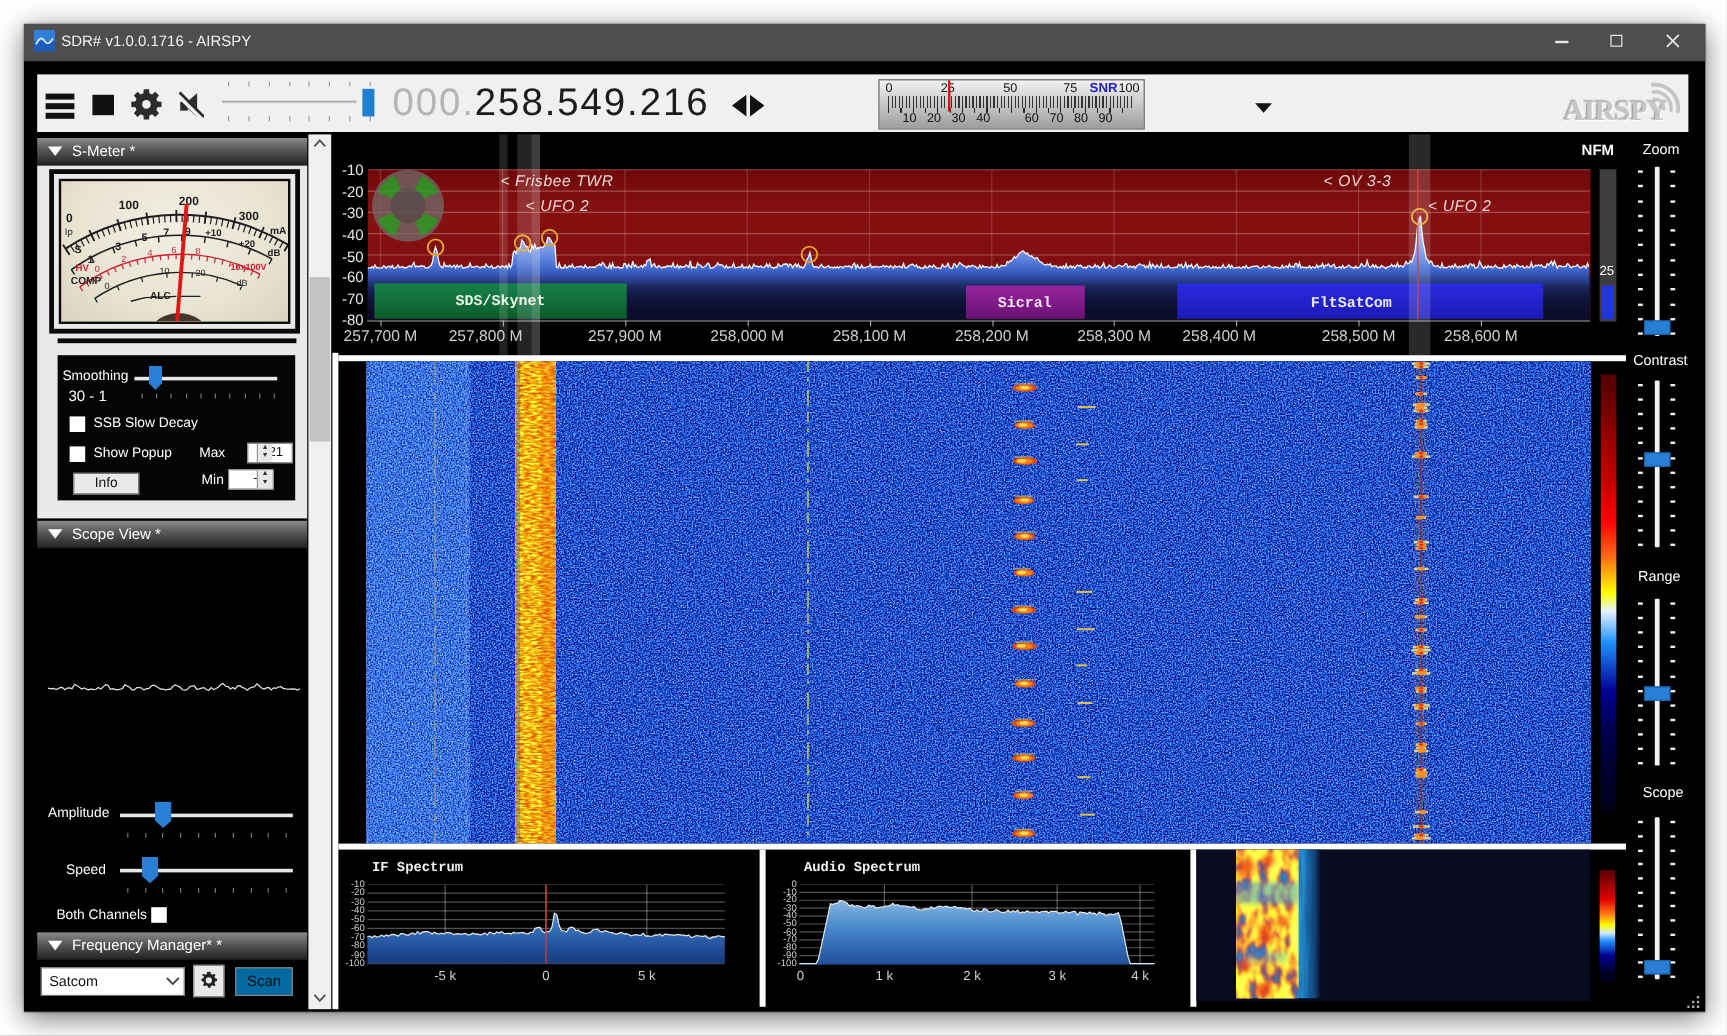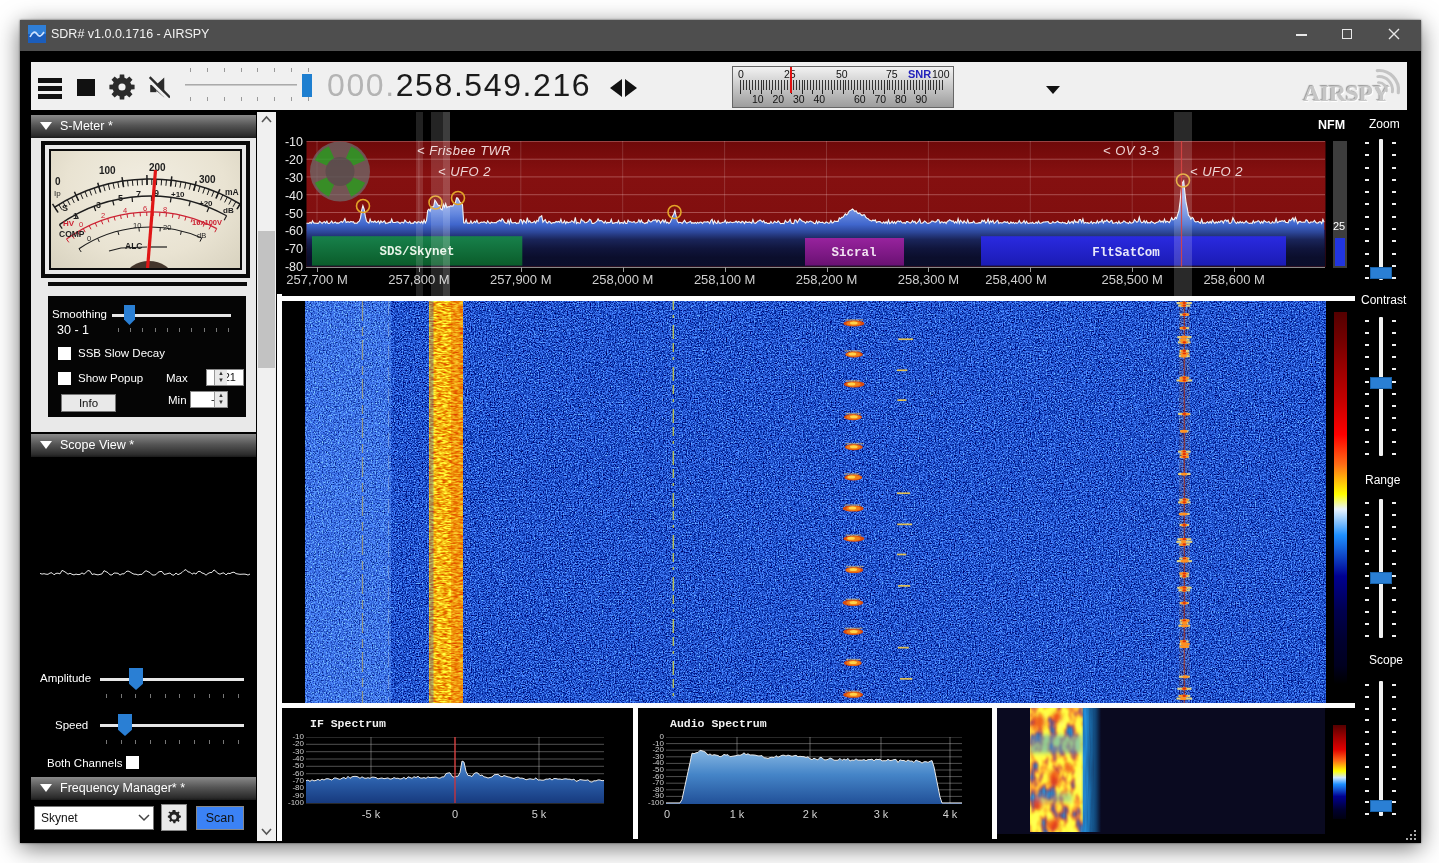--- a/index.html
+++ b/index.html
@@ -292,30 +292,30 @@
 <div style="position:absolute;left:150.0px;top:740px;width:1px;height:4px;background:#777"></div>
 <div style="position:absolute;left:164.7px;top:740px;width:1px;height:4px;background:#777"></div>
 <div style="position:absolute;left:179.3px;top:740px;width:1px;height:4px;background:#777"></div>
 <div style="position:absolute;left:194.0px;top:740px;width:1px;height:4px;background:#777"></div>
 <div style="position:absolute;left:208.7px;top:740px;width:1px;height:4px;background:#777"></div>
 <div style="position:absolute;left:223.3px;top:740px;width:1px;height:4px;background:#777"></div>
 <div style="position:absolute;left:238.0px;top:740px;width:1px;height:4px;background:#777"></div>
 <div class="wlbl" style="left:47px;top:757px">Both Channels</div>
 <div class="cb" style="left:126px;top:756px"></div>
 <div class="hdr" style="top:777px"><span>Frequency Manager* *</span></div>
-<div class="abs" style="left:34px;top:806px;width:120px;height:24px;background:#fff;border:1px solid #777;color:#111;font-size:12px;line-height:22px;padding-left:6px">Skynet</div>
+<div class="abs" style="left:34px;top:806px;width:120px;height:24px;background:#fff;border:1px solid #777;color:#111;font-size:12px;line-height:22px;padding-left:6px">Satcom</div>
 <svg class="abs" style="left:138px;top:814px" width="12" height="8">
     <path d="M1 1 L6 6 L11 1" stroke="#444" stroke-width="1.5" fill="none"></path>
   </svg>
 <div class="abs" style="left:161px;top:804px;width:26px;height:27px;background:#e9e9e9;border:1px solid #888"></div>
 <svg class="abs" style="left:165px;top:808px" width="18" height="18" viewBox="0 0 24 24">
     <path fill="#222" d="M12 2.5l1.8.3.5 2.1 1.9.8 1.8-1.2 1.5 1.5-1.2 1.8.8 1.9 2.1.5v2.6l-2.1.5-.8 1.9 1.2 1.8-1.5 1.5-1.8-1.2-1.9.8-.5 2.1h-2.6l-.5-2.1-1.9-.8-1.8 1.2-1.5-1.5 1.2-1.8-.8-1.9-2.1-.5v-2.6l2.1-.5.8-1.9L4.5 6l1.5-1.5 1.8 1.2 1.9-.8.5-2.1z"></path>
     <circle cx="12" cy="12" r="3.4" fill="#e9e9e9"></circle>
   </svg>
-<div class="abs" style="left:196px;top:806px;width:48px;height:24px;background:#3b82f6;border:1px solid #888;color:#111;font-size:12.5px;text-align:center;line-height:22px">Scan</div>
+<div class="abs" style="left:196px;top:806px;width:48px;height:24px;background:#0369a1;border:1px solid #888;color:#111;font-size:12.5px;text-align:center;line-height:22px">Scan</div>
 
 <div class="abs" style="left:257px;top:112px;width:19px;height:729px;background:#f0f0f0"></div>
 <svg class="abs" style="left:260px;top:115px" width="13" height="10">
     <path d="M2 7 L6.5 2 L11 7" stroke="#555" stroke-width="1.6" fill="none"></path>
   </svg>
 <svg class="abs" style="left:260px;top:826px" width="13" height="10">
     <path d="M2 3 L6.5 8 L11 3" stroke="#555" stroke-width="1.6" fill="none"></path>
   </svg>
 <div class="abs" style="left:258px;top:231px;width:17px;height:137px;background:#c2c2c2"></div>
 <div class="abs" style="left:277px;top:294px;width:5px;height:547px;background:#fdfdfd"></div>
@@ -403,21 +403,21 @@
   <line x1="1181.5" y1="141.5" x2="1181.5" y2="267" stroke="#d02020" stroke-width="1.2" opacity="0.9"></line>
   <circle cx="363" cy="206.5" r="6.5" fill="none" stroke="#e2a428" stroke-width="1.6"></circle>
     <circle cx="435.5" cy="203" r="6.5" fill="none" stroke="#e2a428" stroke-width="1.6"></circle>
     <circle cx="458" cy="198.5" r="6.5" fill="none" stroke="#e2a428" stroke-width="1.6"></circle>
     <circle cx="674.5" cy="212.5" r="6.5" fill="none" stroke="#e2a428" stroke-width="1.6"></circle>
     <circle cx="1183" cy="181" r="6.5" fill="none" stroke="#e2a428" stroke-width="1.6"></circle>
 </svg>
 <div class="abs" style="left:306px;top:267px;width:1019px;height:1px;background:#888"></div>
 <div style="position:absolute;left:272.0px;top:272px;width:90px;text-align:center;font-size:13px;color:#cfcfcf">257,700 M</div>
 <div style="position:absolute;left:317.0px;top:267px;width:1px;height:5px;background:#9a9a9a"></div>
-<div style="position:absolute;left:373.9px;top:272px;width:90px;text-align:center;font-size:13px;color:#cfcfcf">257,800 M</div>
+<div style="position:absolute;left:373.9px;top:272px;width:90px;font-size:13px;color:#cfcfcf">257,800 M</div>
 <div style="position:absolute;left:418.9px;top:267px;width:1px;height:5px;background:#9a9a9a"></div>
 <div style="position:absolute;left:475.8px;top:272px;width:90px;text-align:center;font-size:13px;color:#cfcfcf">257,900 M</div>
 <div style="position:absolute;left:520.8px;top:267px;width:1px;height:5px;background:#9a9a9a"></div>
 <div style="position:absolute;left:577.7px;top:272px;width:90px;text-align:center;font-size:13px;color:#cfcfcf">258,000 M</div>
 <div style="position:absolute;left:622.7px;top:267px;width:1px;height:5px;background:#9a9a9a"></div>
 <div style="position:absolute;left:679.6px;top:272px;width:90px;text-align:center;font-size:13px;color:#cfcfcf">258,100 M</div>
 <div style="position:absolute;left:724.6px;top:267px;width:1px;height:5px;background:#9a9a9a"></div>
 <div style="position:absolute;left:781.5px;top:272px;width:90px;text-align:center;font-size:13px;color:#cfcfcf">258,200 M</div>
 <div style="position:absolute;left:826.5px;top:267px;width:1px;height:5px;background:#9a9a9a"></div>
 <div style="position:absolute;left:883.4px;top:272px;width:90px;text-align:center;font-size:13px;color:#cfcfcf">258,300 M</div>

